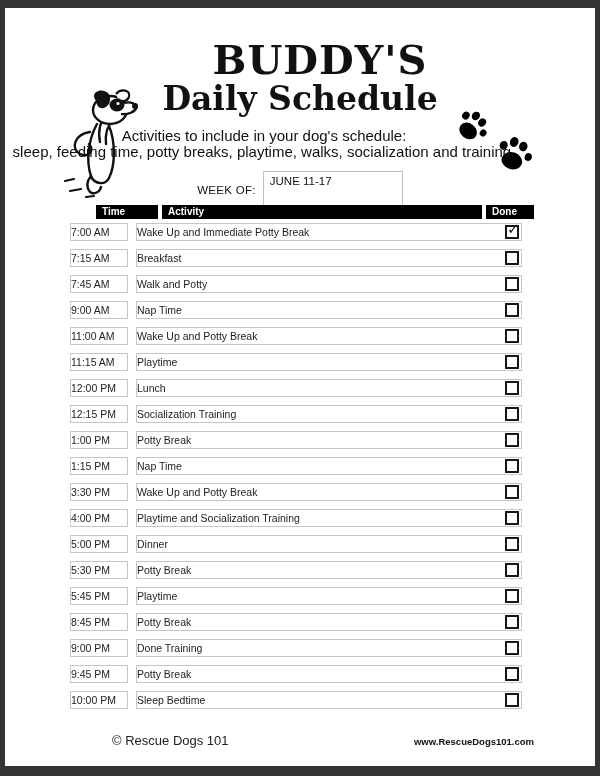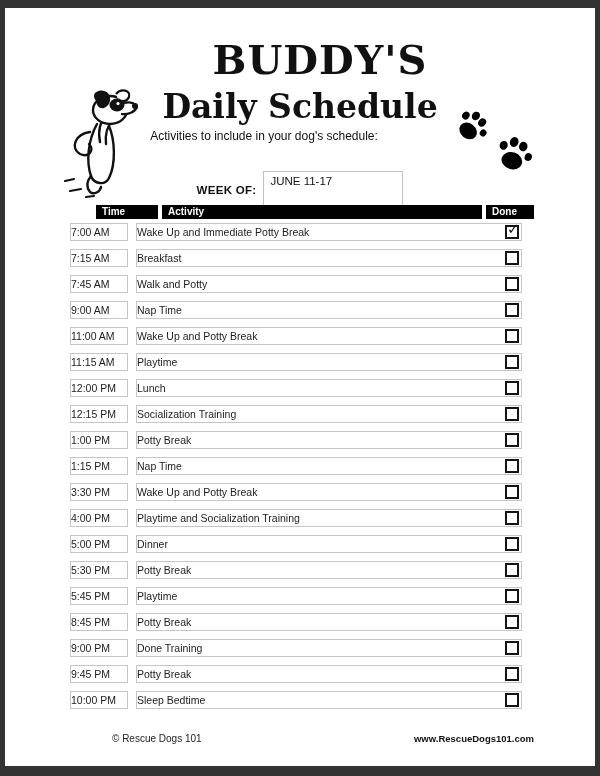--- a/index.html
+++ b/index.html
@@ -20,40 +20,40 @@
     position:absolute; top:30px; left:0; width:590px;
     text-align:center;
     font-family:"DejaVu Serif", serif;
     font-weight:bold;
     font-size:40px; line-height:44px;
     color:#111;
     letter-spacing:1px;
     padding-left:40px;
   }
   .title2 {
-    position:absolute; top:80px; left:0; width:590px;
+    position:absolute; top:72px; left:0; width:590px;
     text-align:center;
     font-family:"DejaVu Serif", serif;
     font-weight:bold;
     font-size:33px; line-height:38px;
     color:#111;
   }
   .sub1, .sub2 {
     position:absolute; left:0; width:518px;
     text-align:center;
-    font-size:12px; line-height:14px; color:#111;
+    font-size:15px; line-height:14px; color:#111;
   }
   .sub1 { top:121px; }
   .sub2 { top:137px; }
 
   .week-row {
     position:absolute; top:163px; left:0; width:590px;
     display:flex; justify-content:center; align-items:center; gap:7px;
   }
-  .week-label { font-size:11.5px; font-weight:bold; color:#111; letter-spacing:.3px; }
+  .week-label { font-size:11.5px; font-weight:normal; color:#111; letter-spacing:.3px; }
   .week-input {
     width:140px; height:37px;
     border:1px solid #c0c0c0;
     font-size:11.5px; line-height:19px;
     padding-left:6px; color:#111;
     background:#fff;
   }
 
   
   .dog { position:absolute; left:55px; top:80px; width:92px; height:112px; }
@@ -96,21 +96,21 @@
     font-size:15px; font-weight:bold; color:#111;
     font-family:"DejaVu Sans", sans-serif;
     line-height:16px;
   }
 
   
   .footer {
     position:absolute; top:725px; left:63px; width:466px;
     display:flex; justify-content:space-between; align-items:baseline;
   }
-  .copyright { font-size:10px; color:#222;padding-left:44px; }
+  .copyright { font-size:13px; color:#222;padding-left:44px; }
   .website   { font-size:9.5px; font-weight:bold; color:#111;text-align:right; }
 </style>
 </head>
 <body>
 
 <div class="page">
 
   <div class="dog">
     <svg viewBox="0 0 92 112" width="92" height="112" xmlns="http://www.w3.org/2000/svg">
       <g stroke="#111" stroke-width="2.4" fill="none" stroke-linecap="round">
@@ -150,20 +150,21 @@
       <ellipse cx="7.5" cy="15" rx="4" ry="4.5"></ellipse>
       <ellipse cx="16.5" cy="8.5" rx="4.3" ry="5"></ellipse>
       <ellipse cx="26.5" cy="10" rx="4.2" ry="4.8"></ellipse>
       <ellipse cx="34.5" cy="18.5" rx="3.6" ry="4"></ellipse>
     </svg>
   </div>
 
   <div class="title">BUDDY'S</div>
   <div class="title2">Daily Schedule</div>
   <div class="sub1">Activities to include in your dog's schedule:</div>
+  <div class="sub2">sleep, feeding time, potty breaks, playtime, walks, socialization and training.</div>
 
   <div class="week-row">
     <span class="week-label">WEEK OF:</span>
     <span class="week-input">JUNE 11-17</span>
   </div>
 
   <div class="table">
     <div class="thead">
       <div class="th th-time">Time</div>
       <div class="th th-activity">Activity</div>

